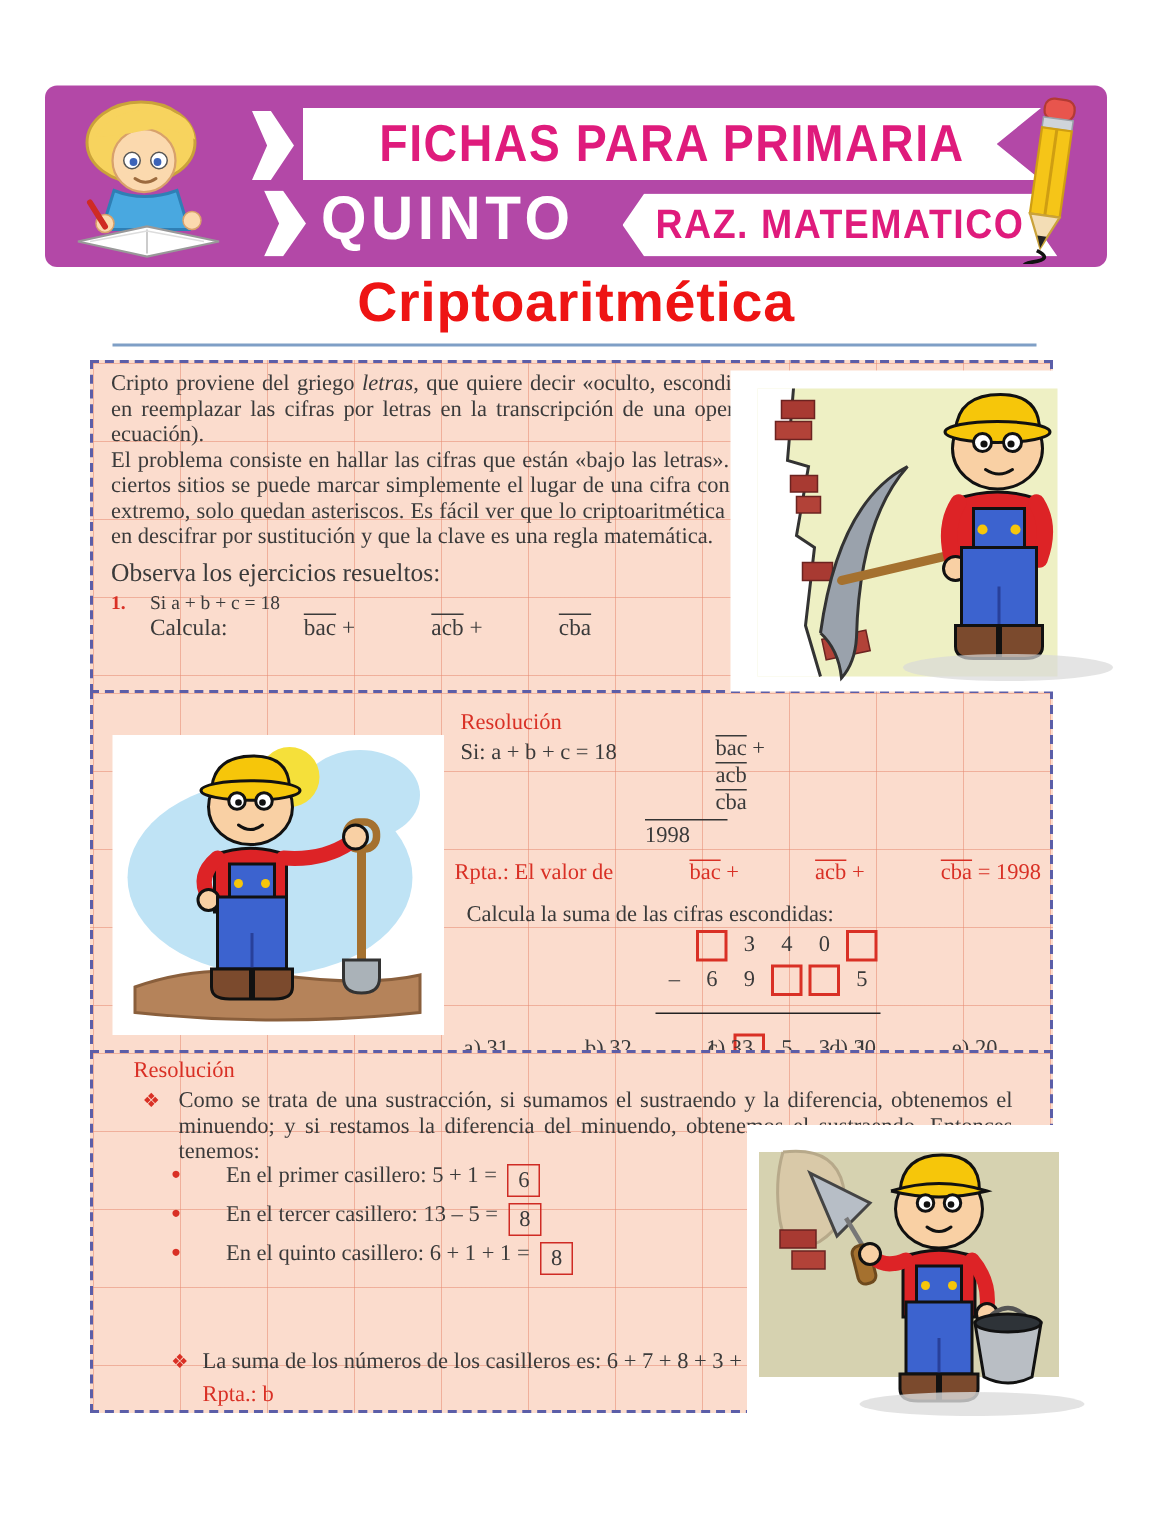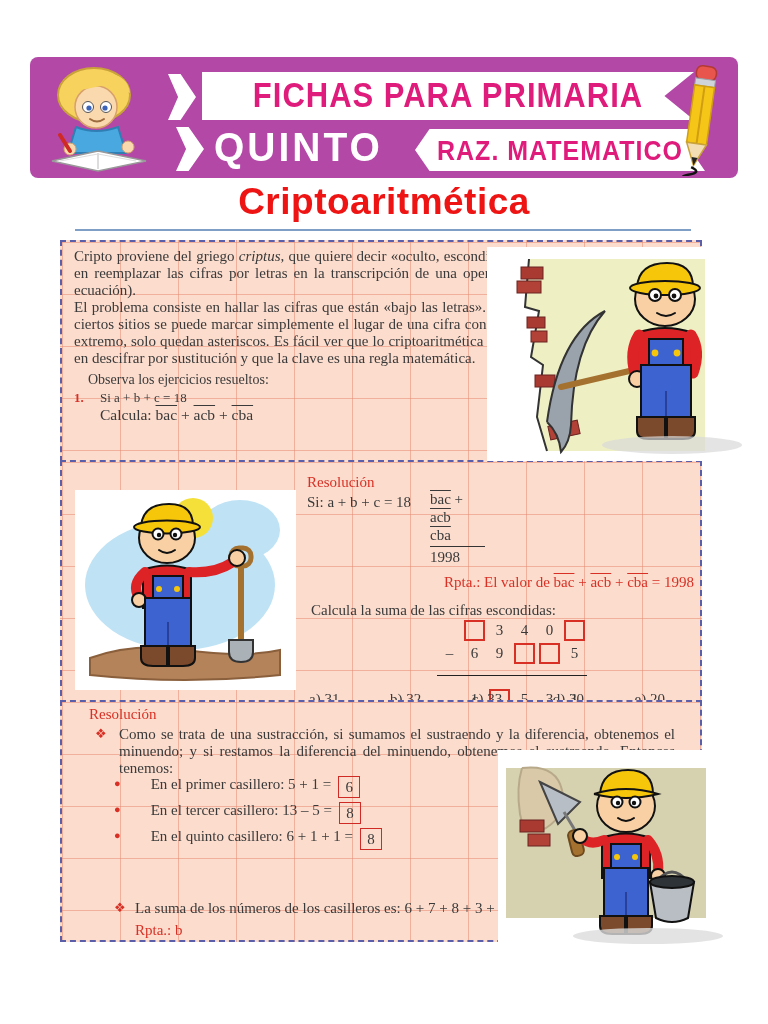--- a/index.html
+++ b/index.html
@@ -39,23 +39,23 @@
   .pbox{position:absolute;background-color:#fbdccd;
         background-image:linear-gradient(rgba(231,140,115,.55) 1px,transparent 1px),
                          linear-gradient(90deg,rgba(231,140,115,.55) 1px,transparent 1px);
         background-size:58px 52px;border:2px dashed #5b5ea8;box-sizing:border-box;}
   #boxA{left:60px;top:240px;width:642px;height:222px;padding:6px 12px;}
   #boxB{left:60px;top:460px;width:642px;height:246px;}
   #boxC{left:60px;top:700px;width:642px;height:242px;}
 
   .just{ text-align:justify;font-size:15px;line-height:17px;}
   .red{color:#d93025;}
-  .ov{text-decoration:overline;}
-
-  #observa{margin-top:5px;font-size:14px;margin-left:14px;}
+  .ov{text-decoration:overline;margin-left:47px;}
+
+  #observa{margin-top:5px;font-size:17px;}
   .exline{margin-top:2px;font-size:13px;}
   .exnum{display:inline-block;width:26px;color:#d93025;font-weight:bold;}
   #calcline{margin-left:26px;font-size:15.5px;}
 
   
   #boxB>div{position:absolute;font-size:15px;}
   #res1label{left:245px;top:12px;}
   #si1{left:245px;top:32px;}
   #stack{left:368px;top:28px;line-height:18px;}
   #stack .sumline{border-top:1.5px solid #333;width:55px;margin:2px 0 1px 0;}
@@ -136,21 +136,21 @@
         <polygon points="33,96 39,96 36,104" fill="#222"></polygon>
         <path d="M34 106 q12 4 -2 8 q-12 4 4 8" stroke="#111" stroke-width="2.5" fill="none"></path>
       </g>
     </svg>
   </div>
 
   <div id="title">Criptoaritmética</div>
   <div id="rule"></div>
 
   <div id="boxA" class="pbox">
-    <div class="just"><span>Cripto proviene del griego </span><i>criptus</i><span>, que quiere decir «oculto, escondido». La criptoaritmética consiste en reemplazar las cifras por letras en la transcripción de una operación de aritmética clásica (una ecuación).</span></div>
+    <div class="just"><span>Cripto proviene del griego </span><i>letras</i><span>, que quiere decir «oculto, escondido». La criptoaritmética consiste en reemplazar las cifras por letras en la transcripción de una operación de aritmética clásica (una ecuación).</span></div>
     <div class="just">El problema consiste en hallar las cifras que están «bajo las letras». Para complicar los ejercicios, en ciertos sitios se puede marcar simplemente el lugar de una cifra con un punto o un asterisco. En caso extremo, solo quedan asteriscos. Es fácil ver que lo criptoaritmética es un procedimiento que consiste en descifrar por sustitución y que la clave es una regla matemática.</div>
     <div id="observa">Observa los ejercicios resueltos:</div>
     <div class="exline">
       <span class="exnum">1.</span><span>Si a + b + c = 18</span>
     </div>
     <div id="calcline">
       <span>Calcula:</span>
       <span class="ov">bac</span> <span>+</span>
       <span class="ov">acb</span> <span>+</span>
       <span class="ov">cba</span>

